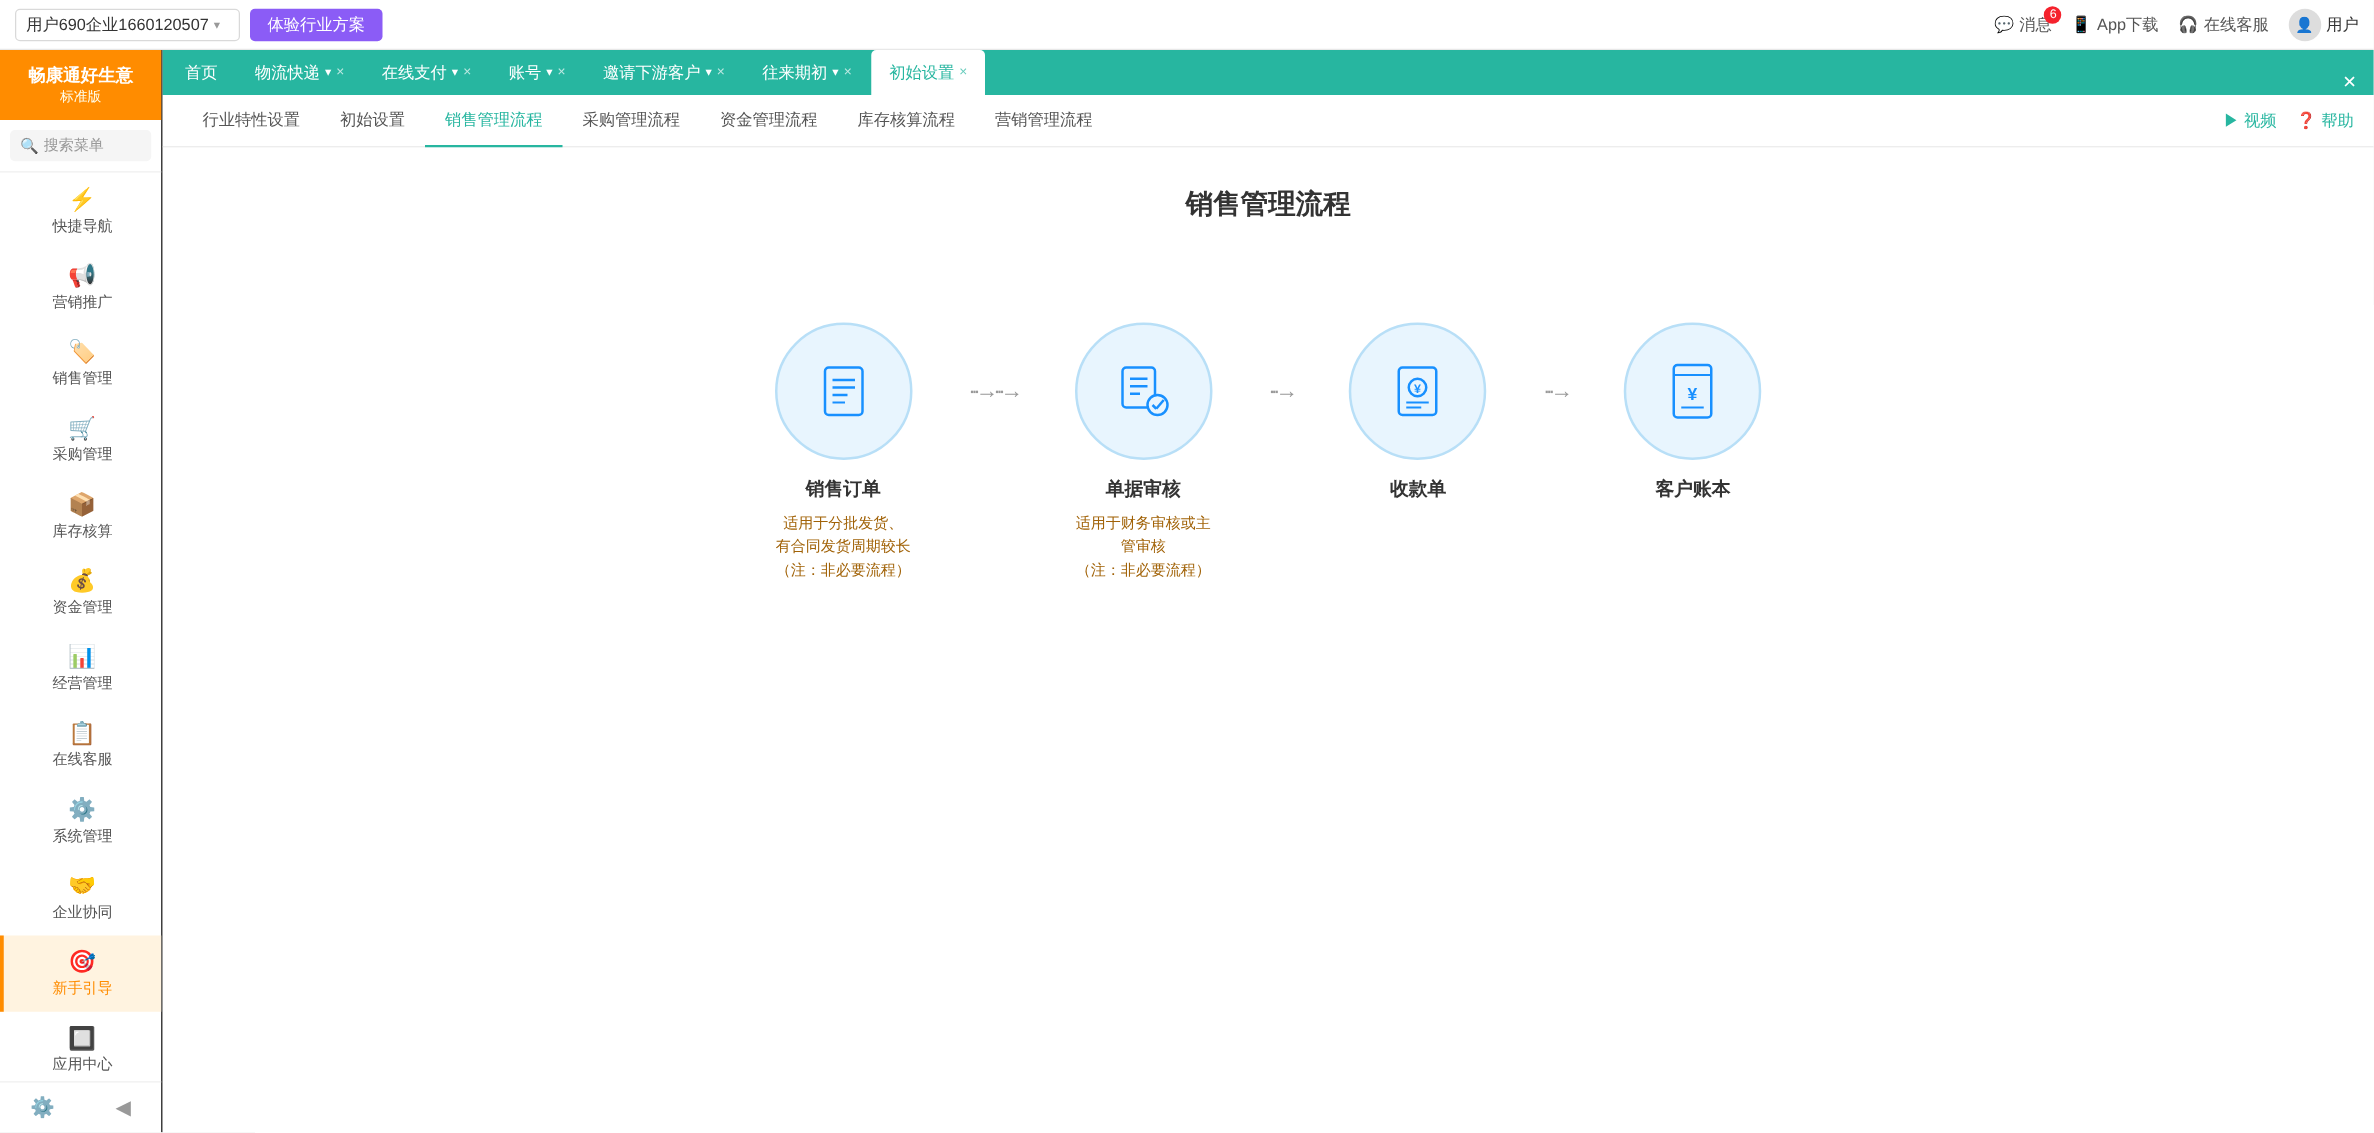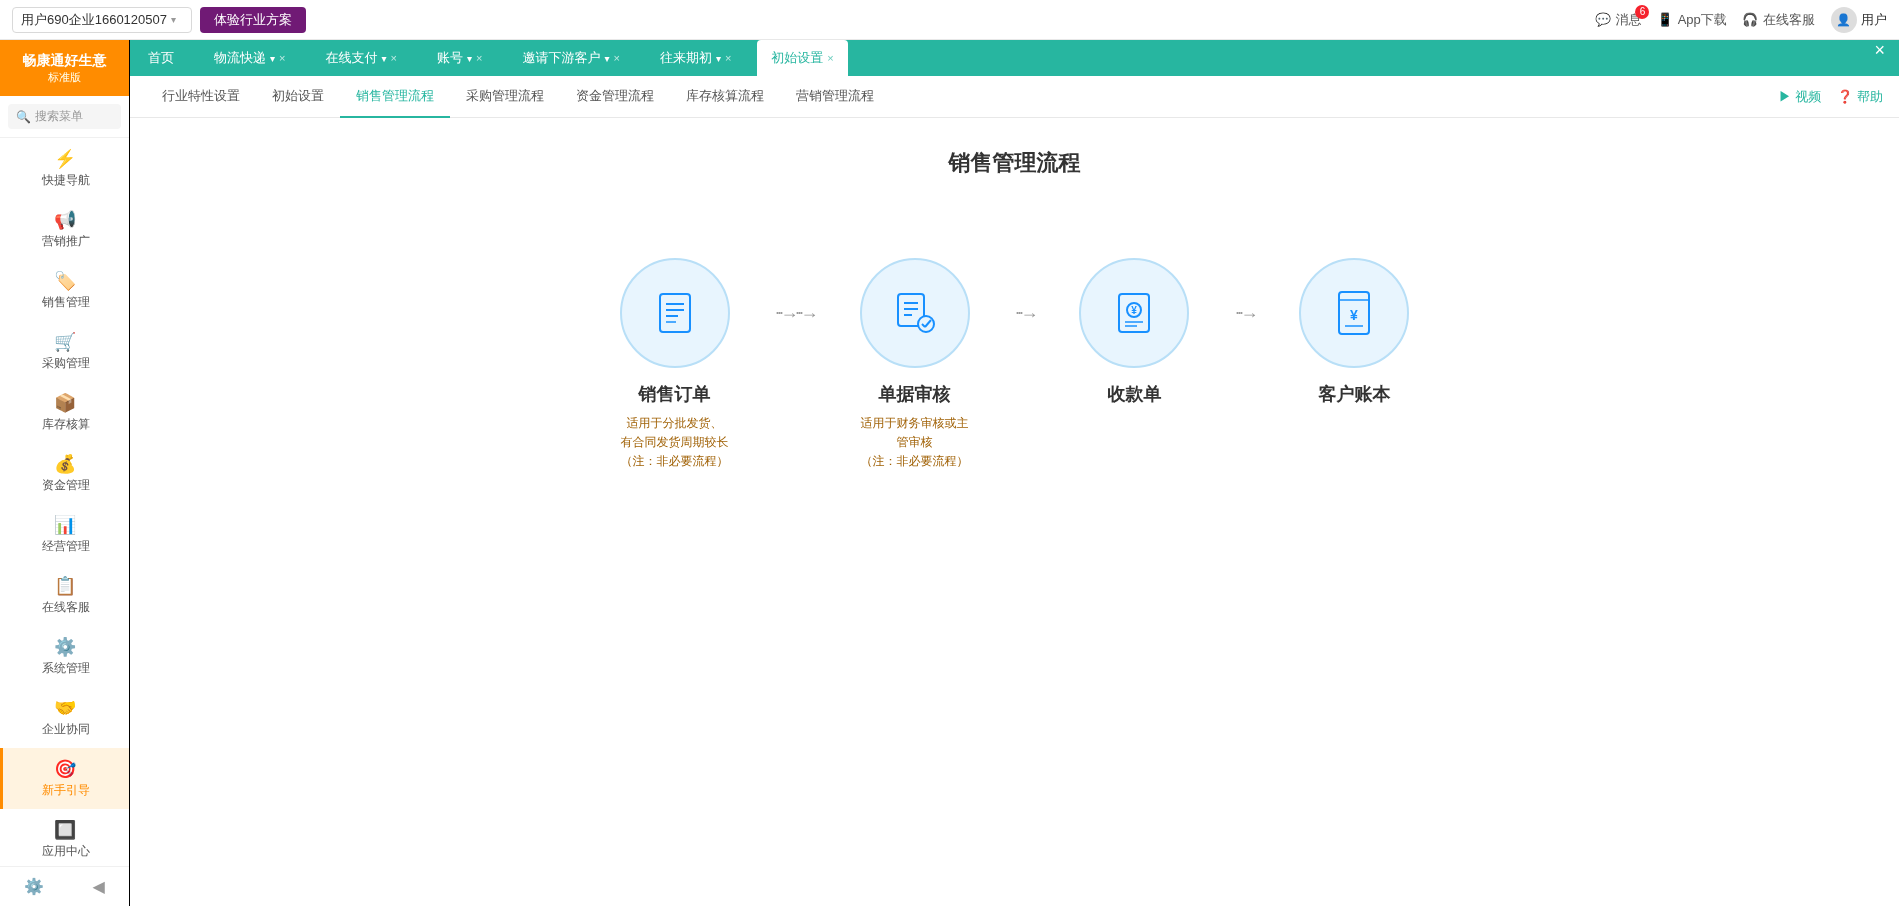--- a/index.html
+++ b/index.html
@@ -24,21 +24,21 @@
       display: flex;
       align-items: center;
       gap: 4px;
       cursor: pointer;
       background: #fff;
       min-width: 180px;
     }
     .user-selector span { color: #333; font-size: 13px; }
     .user-selector .arrow { color: #999; font-size: 10px; }
     .trial-btn {
-      background: #701a75;
+      background: #8b5cf6;
       color: #fff;
       border: none;
       border-radius: 4px;
       padding: 4px 14px;
       cursor: pointer;
       font-size: 13px;
     }
     .header-right { display: flex; align-items: center; gap: 16px; }
     .header-icon-item { display: flex; align-items: center; gap: 4px; cursor: pointer; color: #555; font-size: 13px; }
     .badge-wrap { position: relative; }
@@ -127,25 +127,24 @@
     }
     .sidebar-bottom-icon { cursor: pointer; color: #999; font-size: 16px; padding: 4px; }
 
     
     .content-area { flex: 1; display: flex; flex-direction: column; overflow: hidden; }
 
     
     .nav-tabs-bar {
       background: #27b6a0;
       display: flex;
-      align-items: flex-start;
+      align-items: flex-end;
       height: 36px;
       flex-shrink: 0;
       padding: 0 4px;
-      gap: 10px;
     }
     .nav-tab {
       padding: 0 14px;
       height: 36px;
       display: flex;
       align-items: center;
       gap: 4px;
       color: #fff;
       cursor: pointer;
       font-size: 13px;
@@ -228,21 +227,21 @@
       align-items: center;
       justify-content: center;
       margin-bottom: 14px;
       font-size: 40px;
     }
     .flow-circle svg {
       width: 50px;
       height: 50px;
     }
     .flow-step-title {
-      font-size: 18px;
+      font-size: 15px;
       font-weight: bold;
       color: #333;
       margin-bottom: 8px;
     }
     .flow-step-desc {
       font-size: 12px;
       color: #a16207;
       text-align: center;
       line-height: 1.6;
     }

